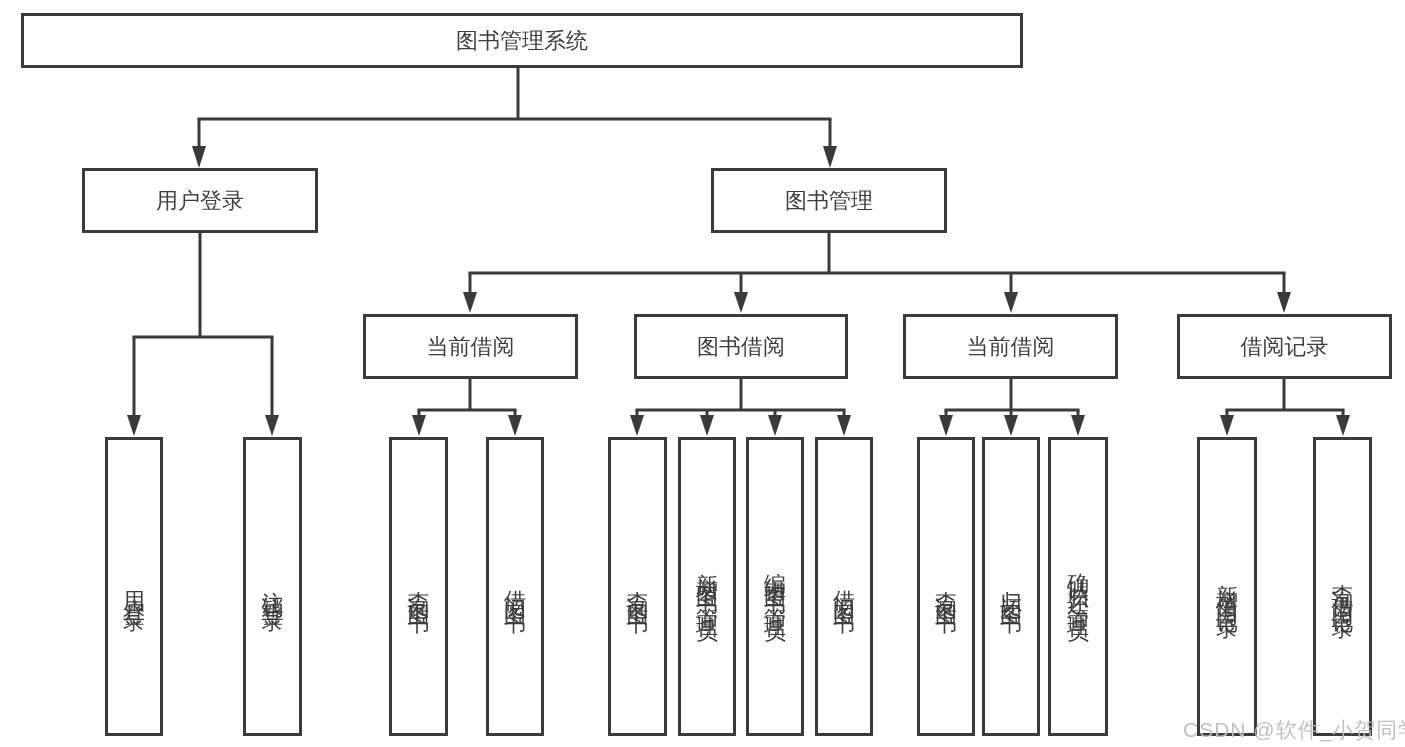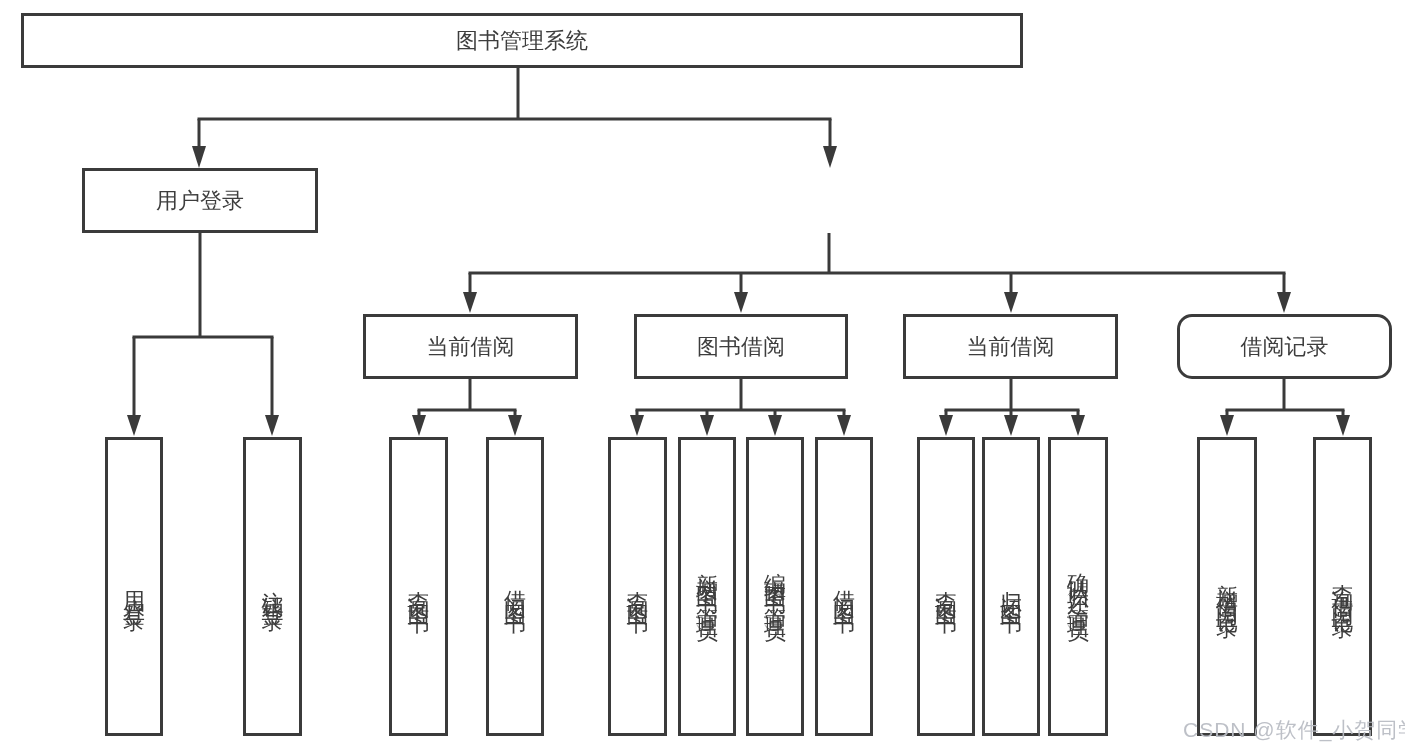--- a/index.html
+++ b/index.html
@@ -125,31 +125,34 @@
     <polygon points="1336,415 1350,415 1343,436"></polygon>
   </svg>
 
   <div class="box" style="left:21px; top:13px; width:1002px; height:55px;">
     <span>图书管理系统</span>
   </div>
 
   <div class="box" style="left:82px; top:168px; width:236px; height:65px;">
     <span>用户登录</span>
   </div>
+  <div class="box" style="left:711px; top:168px; width:236px; height:65px;">
+    <span>图书管理</span>
+  </div>
 
   <div class="box" style="left:363px; top:314px; width:215px; height:65px;">
     <span>当前借阅</span>
   </div>
   <div class="box" style="left:634px; top:314px; width:214px; height:65px;">
     <span>图书借阅</span>
   </div>
   <div class="box" style="left:903px; top:314px; width:215px; height:65px;">
     <span>当前借阅</span>
   </div>
-  <div class="box" style="left:1177px; top:314px; width:215px; height:65px;border-radius:15px;">
+  <div class="box" style="left:1177px; top:314px; width:215px; height:65px;">
     <span>借阅记录</span>
   </div>
 
   <div class="box leaf" style="left:105px; top:437px; width:58px; height:299px;">
     <span>用户登录</span>
   </div>
   <div class="box leaf" style="left:243px; top:437px; width:59px; height:299px;">
     <span>注销登录</span>
   </div>
 

